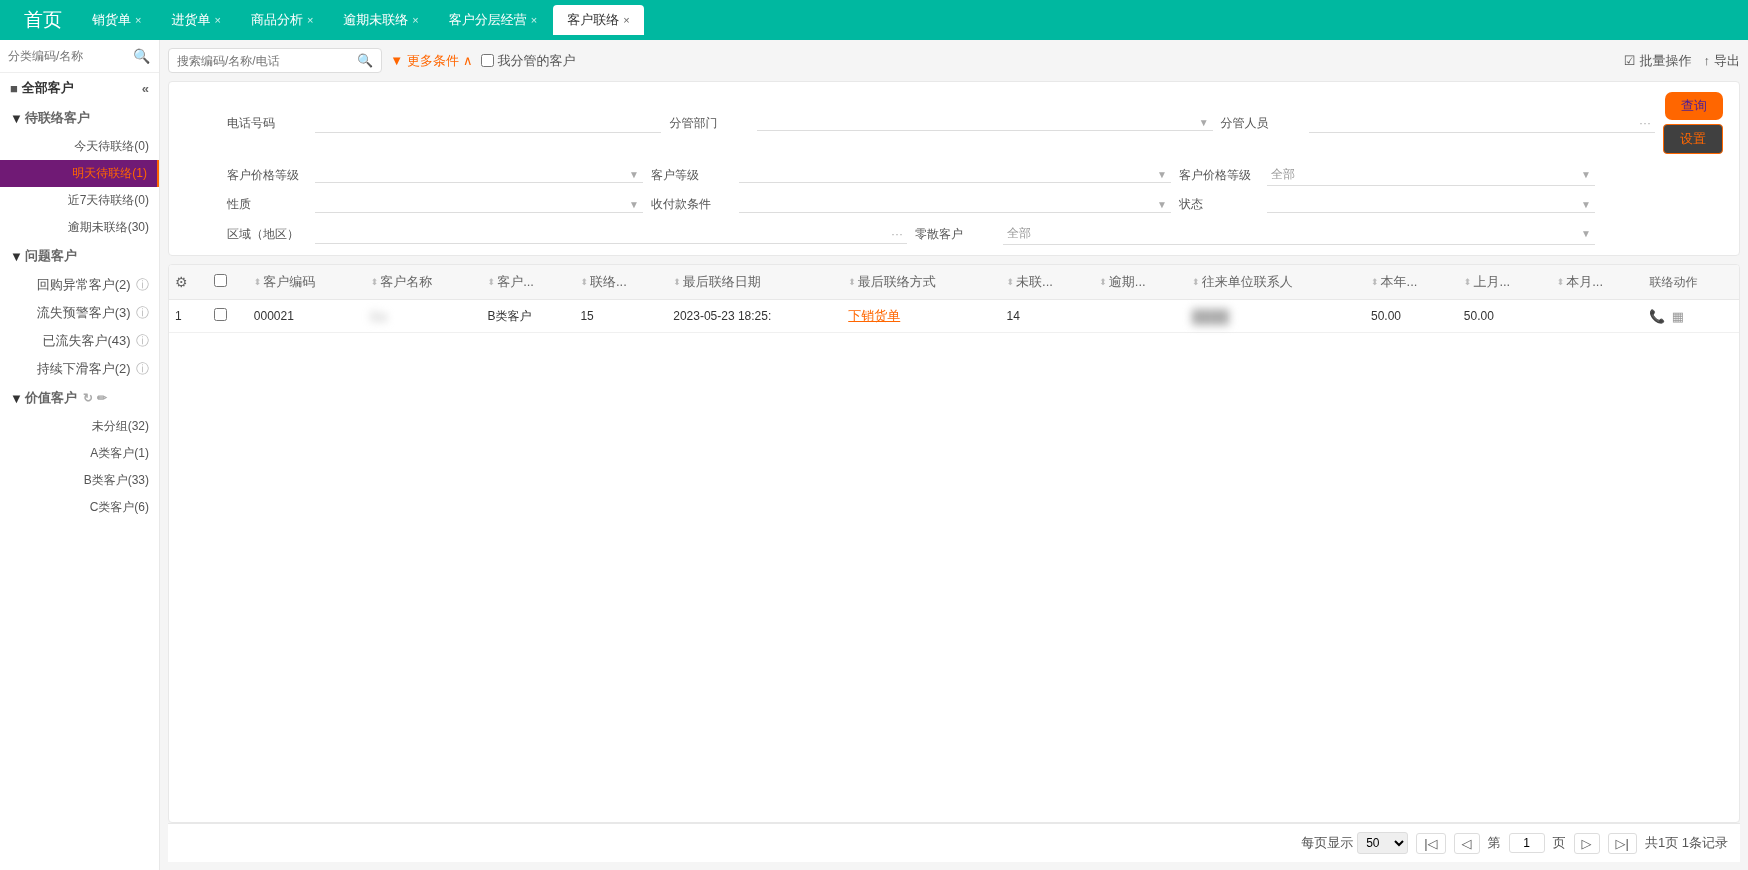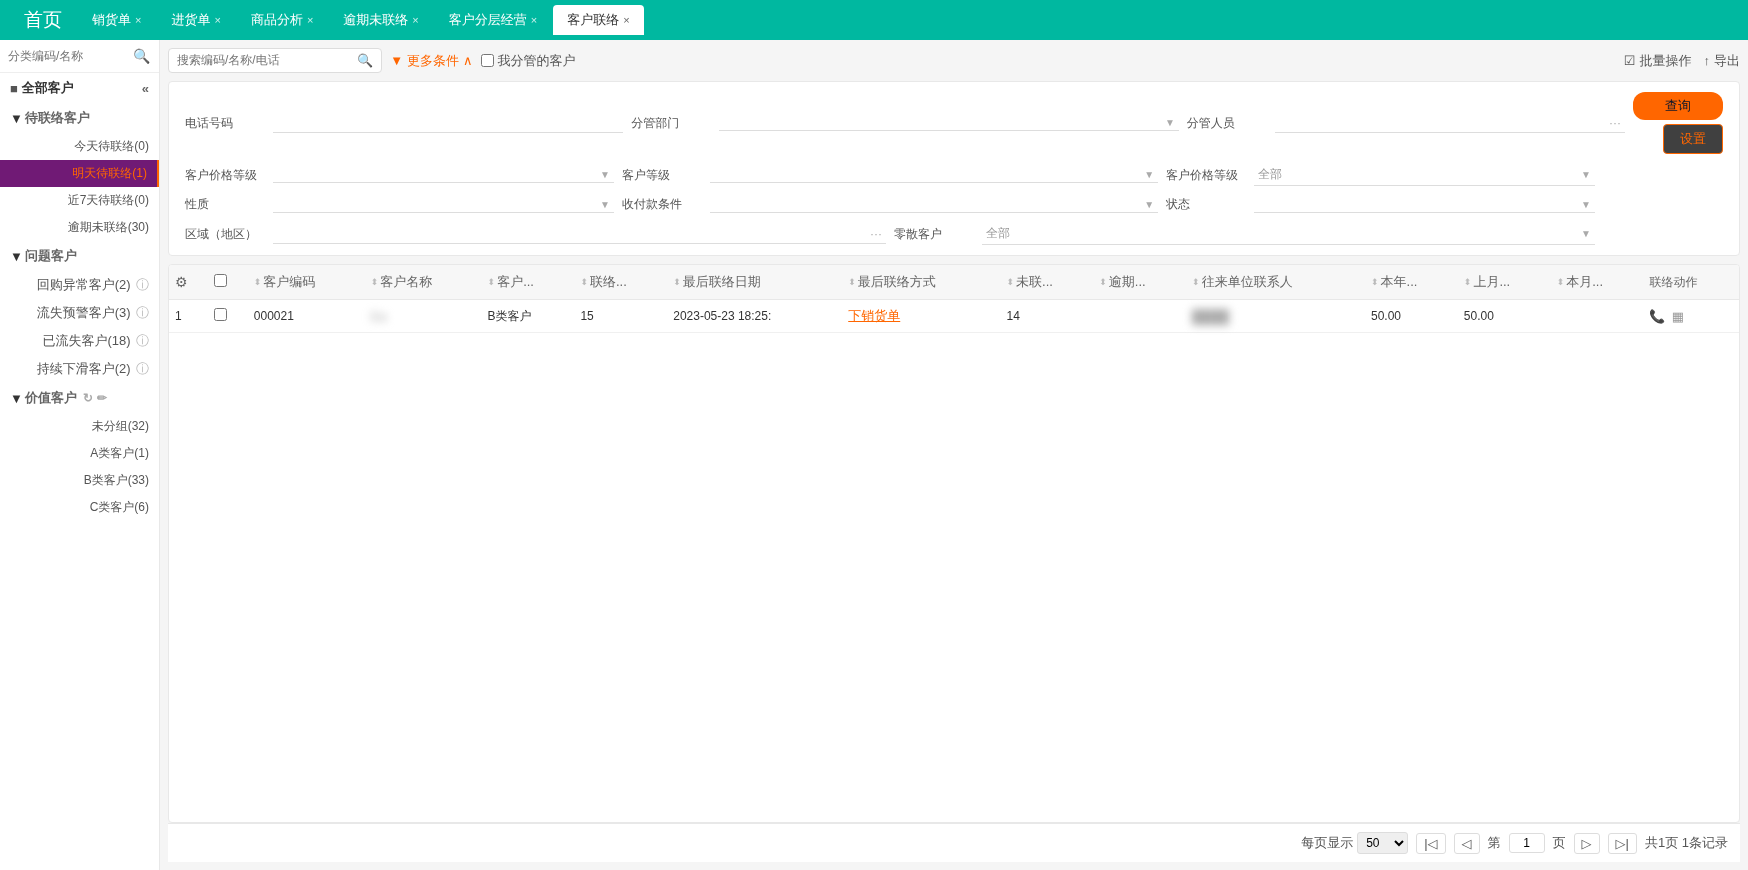--- a/index.html
+++ b/index.html
@@ -26,42 +26,42 @@
     .sidebar-item { padding: 5px 10px 5px 20px; cursor: pointer; color: #555; font-size: 12px; white-space: nowrap; text-align: right; }
     .sidebar-item.active { background: #701a75; color: #f60; border-right: 2px solid #f60; }
     .sidebar-group-title { padding: 6px 10px; color: #666; font-size: 12px; font-weight: bold; display: flex; align-items: center; gap: 2px; }
     .sidebar-group-title .dot { color: #333; }
 
     
     .content-area { flex: 1; display: flex; flex-direction: column; overflow: hidden; padding: 8px; }
 
     
     .toolbar { display: flex; align-items: center; gap: 8px; margin-bottom: 8px; }
-    .search-box { display: flex; align-items: flex-start; border: 1px solid #ddd; border-radius: 4px; padding: 4px 8px; background: #fff; min-width: 200px; }
+    .search-box { display: flex; align-items: center; border: 1px solid #ddd; border-radius: 4px; padding: 4px 8px; background: #fff; min-width: 200px; }
     .search-box input { border: none; outline: none; font-size: 12px; color: #999; width: 160px; }
     .search-icon { color: #999; cursor: pointer; }
     .filter-btn { display: flex; align-items: center; gap: 4px; color: #f60; cursor: pointer; font-size: 12px; }
     .my-customers-check { display: flex; align-items: center; gap: 4px; cursor: pointer; font-size: 12px; color: #555; }
     .toolbar-right { margin-left: auto; display: flex; align-items: center; gap: 12px; }
     .batch-btn, .export-btn { display: flex; align-items: center; gap: 4px; cursor: pointer; color: #555; font-size: 12px; }
 
     
     .filter-panel { background: #fff; border: 1px solid #e8e8e8; border-radius: 4px; padding: 10px 16px; margin-bottom: 8px; }
     .filter-row { display: flex; align-items: center; margin-bottom: 10px; gap: 8px; }
     .filter-row:last-child { margin-bottom: 0; align-items: center; }
     .filter-label { color: #555; font-size: 12px; width: 80px; flex-shrink: 0; }
     .filter-input { border: none; border-bottom: 1px solid #ddd; outline: none; flex: 1; font-size: 12px; padding: 2px 4px; min-width: 0; }
     .filter-select { display: flex; align-items: center; flex: 1; border-bottom: 1px solid #ddd; padding: 2px 4px; cursor: pointer; min-width: 0; position: relative; }
     .filter-select-text { color: #999; font-size: 12px; flex: 1; }
     .filter-select-arrow { color: #aaa; font-size: 10px; }
-    .filter-col-1 { flex: 2; display: flex; align-items: center; gap: 8px; }
+    .filter-col-1 { flex: 2; display: flex; align-items: center; gap: 8px; margin-left: 42px; }
     .filter-col-2 { flex: 2.5; display: flex; align-items: center; gap: 8px; }
     .filter-col-3 { flex: 2; display: flex; align-items: center; gap: 8px; }
     .filter-dots { color: #aaa; font-size: 12px; cursor: pointer; }
-    .query-btn { background: #f60; color: #0f172a; border: none; border-radius: 12px; padding: 5px 32px; cursor: pointer; font-size: 13px; }
+    .query-btn { background: #f60; color: #4c1d95; border: none; border-radius: 7px; padding: 5px 16px; cursor: pointer; font-size: 13px; }
     .reset-btn { background: #404040; color: #f60; border: 1px solid #f60; border-radius: 4px; padding: 5px 16px; cursor: pointer; font-size: 13px; }
     .action-col { display: flex; flex-direction: column; gap: 4px; align-items: flex-end; }
 
     
     .table-container { background: #fff; border: 1px solid #e8e8e8; border-radius: 4px; flex: 1; overflow: auto; }
     table { width: 100%; border-collapse: collapse; min-width: 900px; }
     thead tr { background: #f7f7f7; }
     thead th { padding: 8px 6px; text-align: left; font-weight: normal; color: #666; font-size: 12px; border-bottom: 1px solid #e8e8e8; white-space: nowrap; }
     tbody tr { border-bottom: 1px solid #f0f0f0; }
     tbody td { padding: 7px 6px; font-size: 12px; color: #333; white-space: nowrap; }
@@ -142,21 +142,21 @@
     </div>
     <div class="sidebar-item">
       <span>回购异常客户(2)</span>
       <span style="color:#bbb;margin-left:2px;">ⓘ</span>
     </div>
     <div class="sidebar-item">
       <span>流失预警客户(3)</span>
       <span style="color:#bbb;margin-left:2px;">ⓘ</span>
     </div>
     <div class="sidebar-item">
-      <span>已流失客户(18)</span>
+      <span>已流失客户(43)</span>
       <span style="color:#bbb;margin-left:2px;">ⓘ</span>
     </div>
     <div class="sidebar-item">
       <span>持续下滑客户(2)</span>
       <span style="color:#bbb;margin-left:2px;">ⓘ</span>
     </div>
 
     <div class="sidebar-group-title">
       <span class="dot">▼</span>
       <span>价值客户</span>

